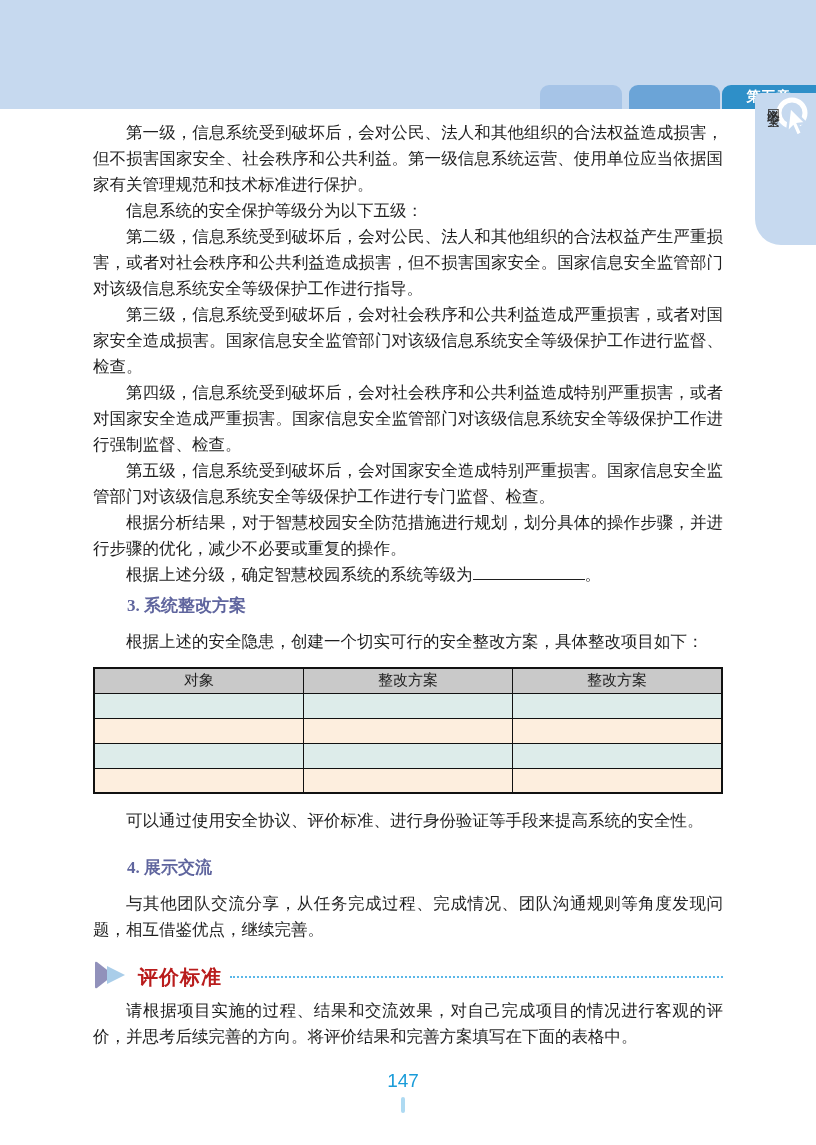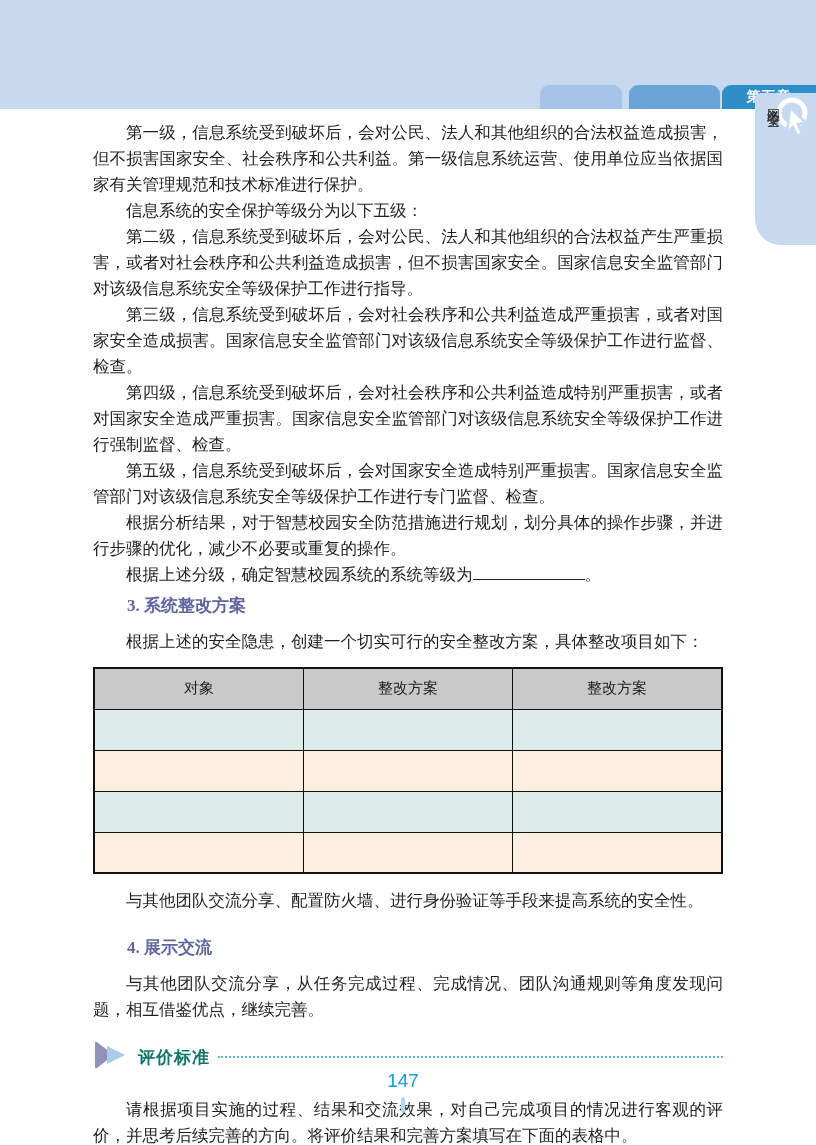--- a/index.html
+++ b/index.html
@@ -58,45 +58,45 @@
     font-size: 17px; font-weight: bold; color: #5f659e; line-height: 24px;
   }
   .section-intro { margin-top: 11px; }
 
   
   table.fix-table {
     margin-top: 12px; width: 630px; border-collapse: collapse;
     border: 2px solid #111111; table-layout: fixed;
   }
   table.fix-table th, table.fix-table td {
-    border: 1.5px solid #111111; height: 41px; text-align: center;
+    border: 1.5px solid #111111; height: 25px; text-align: center;
     font-size: 15px; font-weight: normal; color: #1f1f1f;
   }
   table.fix-table th { background: #c9c9c9; }
   tr.row-teal td { background: #ddecea; }
   tr.row-peach td { background: #fdeede; }
 
   .note-par { margin-top: 14px; }
   .h4-heading { margin-top: 22px; }
   .par-after-h4 { margin-top: 11px; }
 
   
   .eval-header {
     margin-top: 19px; display: flex; align-items: center; height: 30px;
   }
   .eval-icon { flex: 0 0 auto; margin-right: 9px; }
   .eval-title {
     flex: 0 0 auto; font-family: "Liberation Sans", "DejaVu Sans", sans-serif;
-    font-size: 17px; font-weight: bold; color: #0f766e; letter-spacing: 1px;
+    font-size: 20px; font-weight: bold; color: #b91c1c; letter-spacing: 1px;
   }
   .eval-dotted {
     flex: 1 1 auto; margin-left: 8px; height: 0;
     border-top: 2px dotted #5ab7e8;
   }
-  .eval-par { margin-top: 25px; }
+  .eval-par { margin-top: 6px; }
 
   
   .page-footer {
     position: absolute; left: 0; width: 806px; top: 1070px; text-align: center;
   }
   .page-number {
     font-family: "Liberation Sans", "DejaVu Sans", sans-serif;
     font-size: 19px; color: #1a9cd9;
   }
   .page-tick {
@@ -166,21 +166,21 @@
         <td></td>
       </tr>
       <tr class="row-peach">
         <td></td>
         <td></td>
         <td></td>
       </tr>
     </tbody>
   </table>
 
-  <p class="body-par note-par">与其他团队交流分享、配置防火墙、进行身份验证等手段来提高系统的安全性。</p>
+  <p class="body-par note-par">可以通过使用安全协议、评价标准、进行身份验证等手段来提高系统的安全性。</p>
 
   <h3 class="section-heading h4-heading">4. 展示交流</h3>
 
   <p class="body-par par-after-h4">与其他团队交流分享，从任务完成过程、完成情况、团队沟通规则等角度发现问题，相互借鉴优点，继续完善。</p>
 
   <div class="eval-header">
     <span class="eval-icon">
       <svg width="36" height="28" viewBox="0 0 36 28">
         <path d="M2 2 Q2 0 4 1 L18 12 Q20 14 18 16 L4 27 Q2 28 2 26 Z" fill="#9191bb"></path>
         <polygon points="14,5 32,14 14,23" fill="#a9cde9"></polygon>

